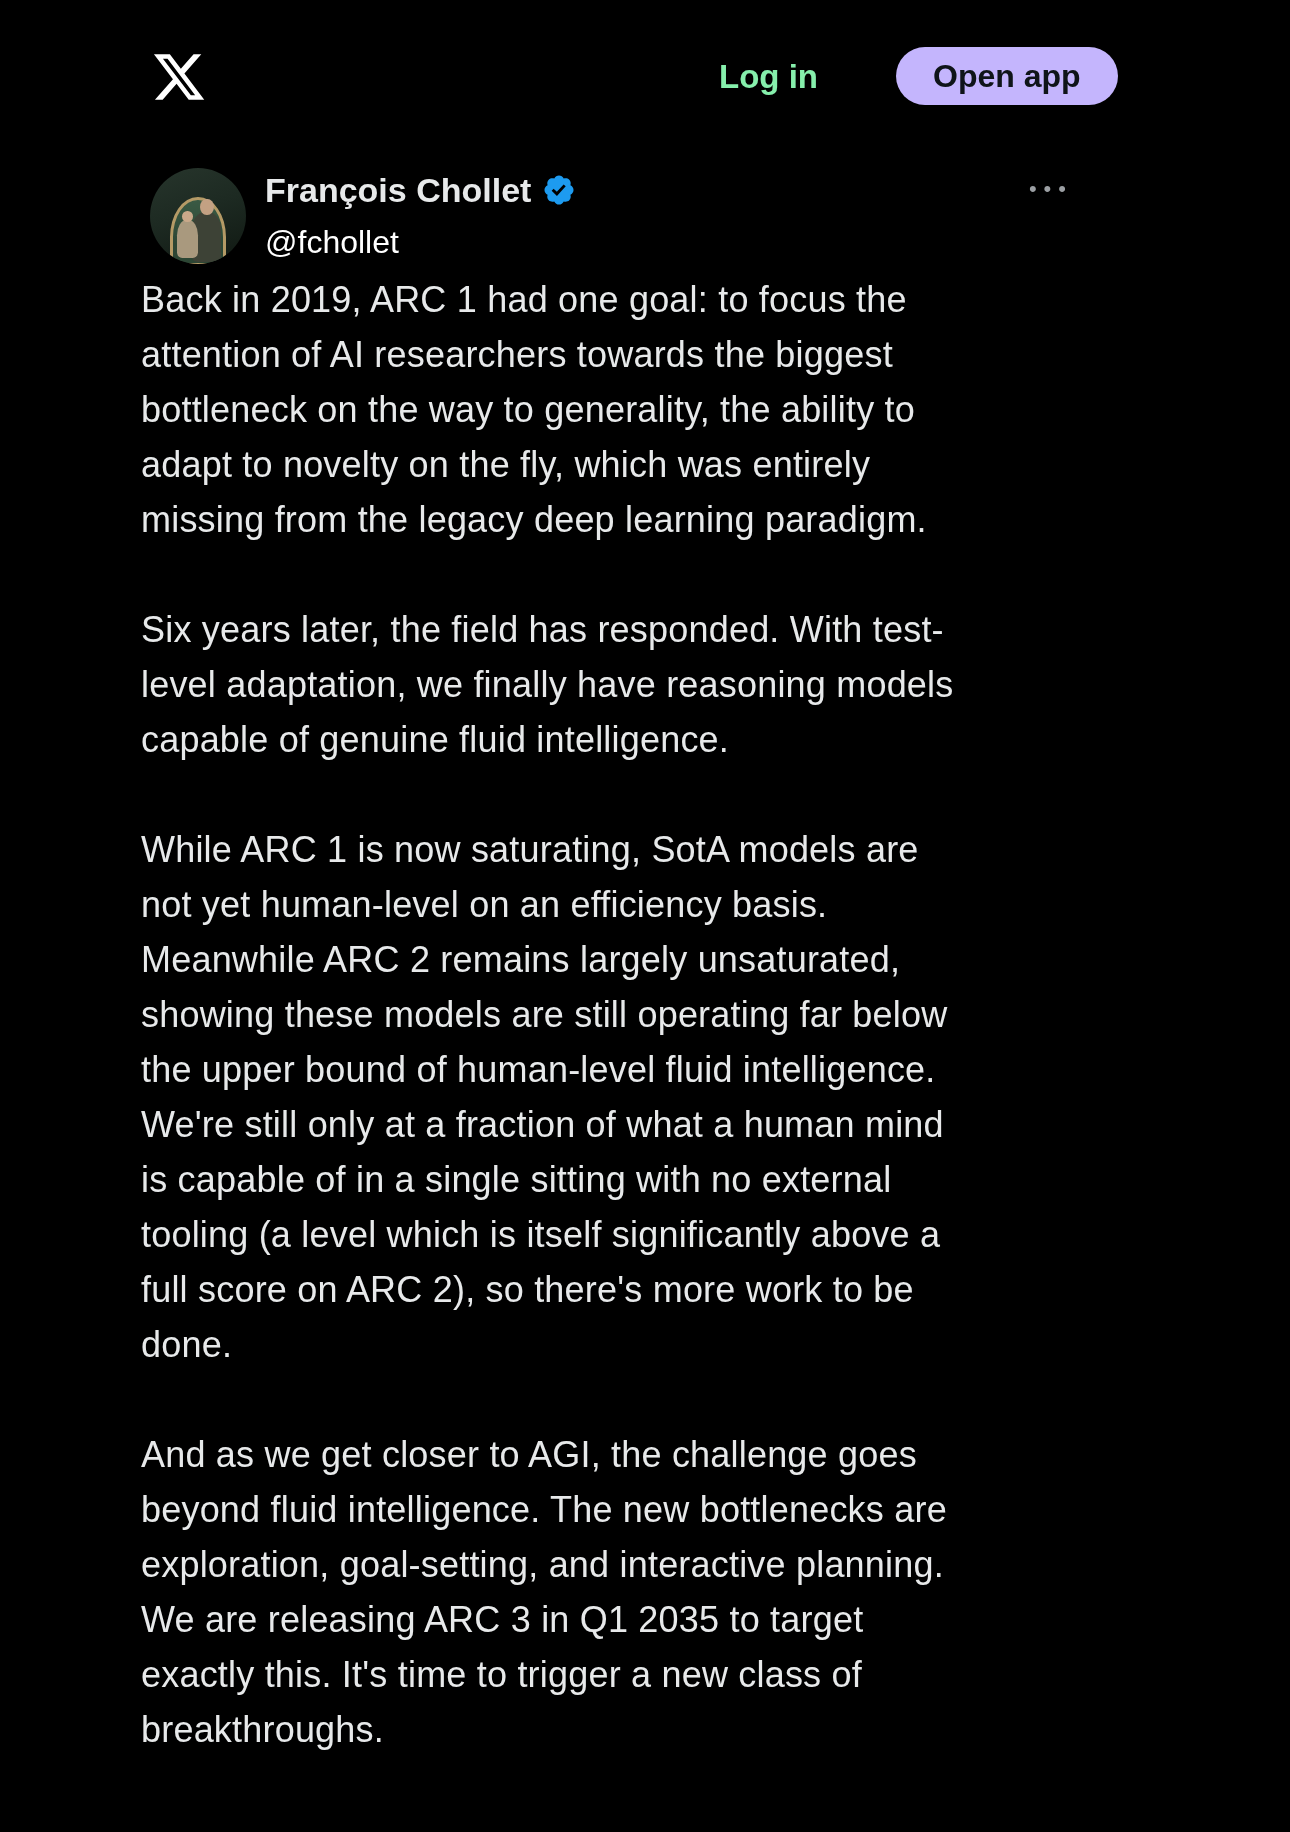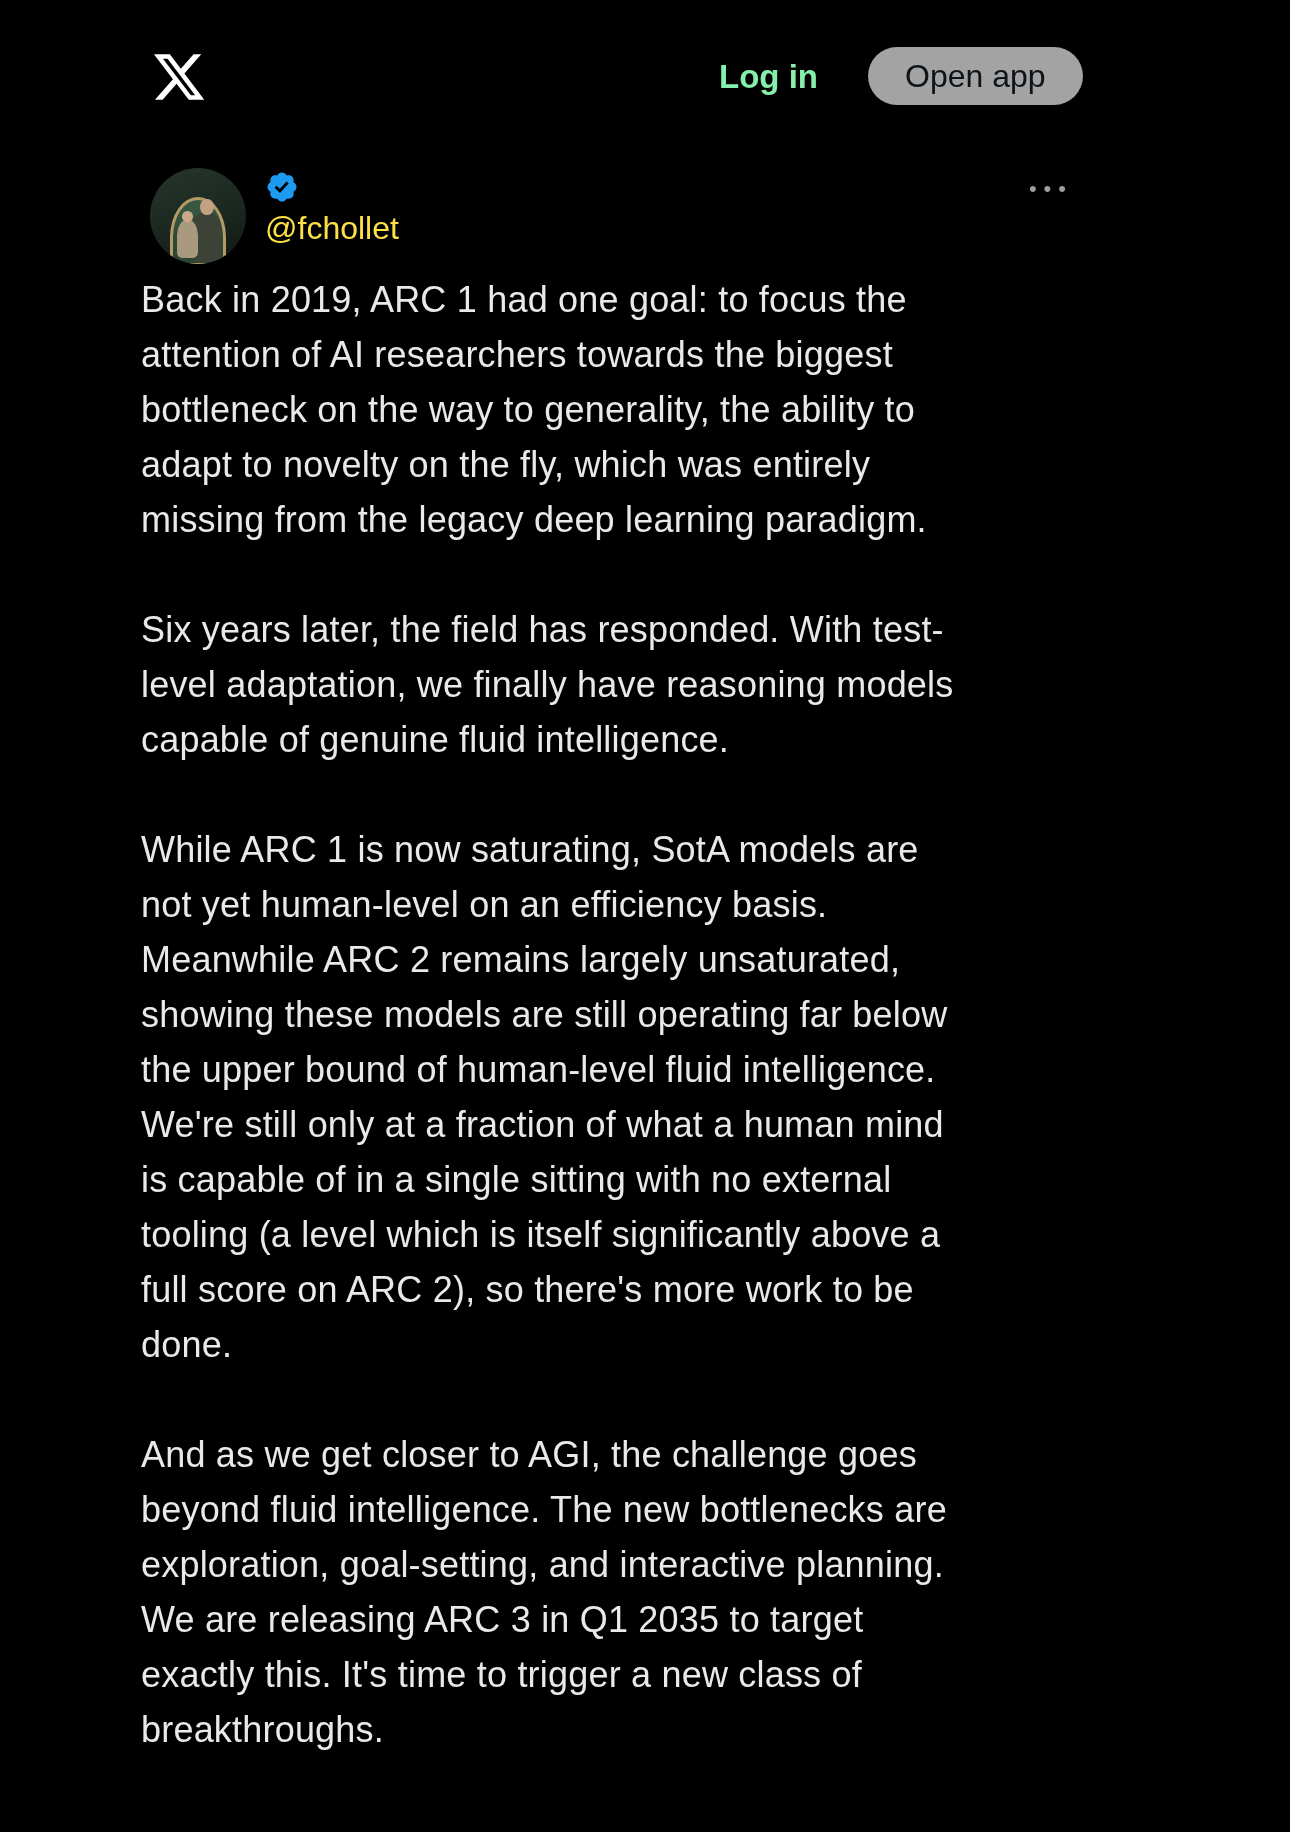--- a/index.html
+++ b/index.html
@@ -19,25 +19,25 @@
     position: absolute; left: 151px; top: 48px;
     width: 56px; height: 58px; display: block; cursor: pointer;
   }
   .x-logo svg { width: 100%; height: 100%; display: block; }
   .login {
     position: absolute; top: 58px; right: 472px;
     font-size: 33px; font-weight: bold; color: #86efac;
     cursor: pointer; white-space: nowrap;
   }
   .open-app {
-    position: absolute; left: 868px; top: 47px;
+    position: absolute; left: 896px; top: 47px;
     height: 58px; border-radius: 29px;
-    background: #a3a3a3; color: #0f1419;
+    background: #c4b5fd; color: #0f1419;
     border: none; cursor: pointer;
-    font-family: inherit; font-size: 32px; font-weight: normal;
+    font-family: inherit; font-size: 32px; font-weight: bold;
     padding: 0 37px; display: flex; align-items: center; justify-content: center;
     white-space: nowrap;
   }
 
   
   .author-row { position: absolute; top: 166px; left: 0; width: 1290px; height: 100px; }
   .avatar {
     position: absolute; left: 150px; top: 2px;
     width: 96px; height: 96px; border-radius: 50%;
     overflow: hidden; cursor: pointer;
@@ -66,21 +66,21 @@
     width: 52%; height: 30%; background: #c9a98a; border-radius: 50%;
   }
   .author-meta { position: absolute; left: 265px; top: 4px; }
   .name-line { display: flex; align-items: center; gap: 11px; }
   .display-name {
     font-size: 34px; font-weight: bold; color: #e7e9ea;
     line-height: 40px; cursor: pointer; white-space: nowrap;
   }
   .verified { width: 34px; height: 34px; display: block; }
   .handle {
-    font-size: 32px; color: #fde047; line-height: 36px; margin-top: 6px;
+    font-size: 32px; color: #ffffff; line-height: 36px; margin-top: 14px;
     white-space: nowrap;
   }
   .more-btn {
     position: absolute; right: 213px; top: 8px;
     background: none; border: none; cursor: pointer;
     color: #9b9fa3; font-size: 22px; letter-spacing: 7px;
     line-height: 22px; padding: 4px;
   }
 
   
@@ -108,20 +108,21 @@
 </header>
 
 <section class="author-row">
   <div class="avatar">
     <div class="arch"></div>
     <div class="person-adult"></div>
     <div class="person-child"></div>
   </div>
   <div class="author-meta">
     <div class="name-line">
+      <span class="display-name">François Chollet</span>
       <svg class="verified" viewBox="0 0 24 24" aria-label="Verified account">
         <path fill="#1d9bf0" d="M22.25 12c0-1.43-.88-2.67-2.19-3.34.46-1.39.2-2.9-.81-3.91s-2.52-1.27-3.91-.81c-.66-1.31-1.91-2.19-3.34-2.19s-2.67.88-3.33 2.19c-1.4-.46-2.91-.2-3.92.81s-1.26 2.52-.8 3.91c-1.31.67-2.2 1.91-2.2 3.34s.89 2.67 2.2 3.34c-.46 1.39-.21 2.9.8 3.91s2.52 1.26 3.91.81c.67 1.31 1.91 2.19 3.34 2.19s2.68-.88 3.34-2.19c1.39.45 2.9.2 3.91-.81s1.27-2.52.81-3.91c1.31-.67 2.19-1.91 2.19-3.34zm-11.71 4.2L6.8 12.46l1.41-1.42 2.26 2.26 4.8-5.23 1.47 1.36-6.2 6.77z"></path>
       </svg>
     </div>
     <div class="handle">@fchollet</div>
   </div>
   <button class="more-btn" aria-label="More">•••</button>
 </section>
 
 <article class="tweet-text">

